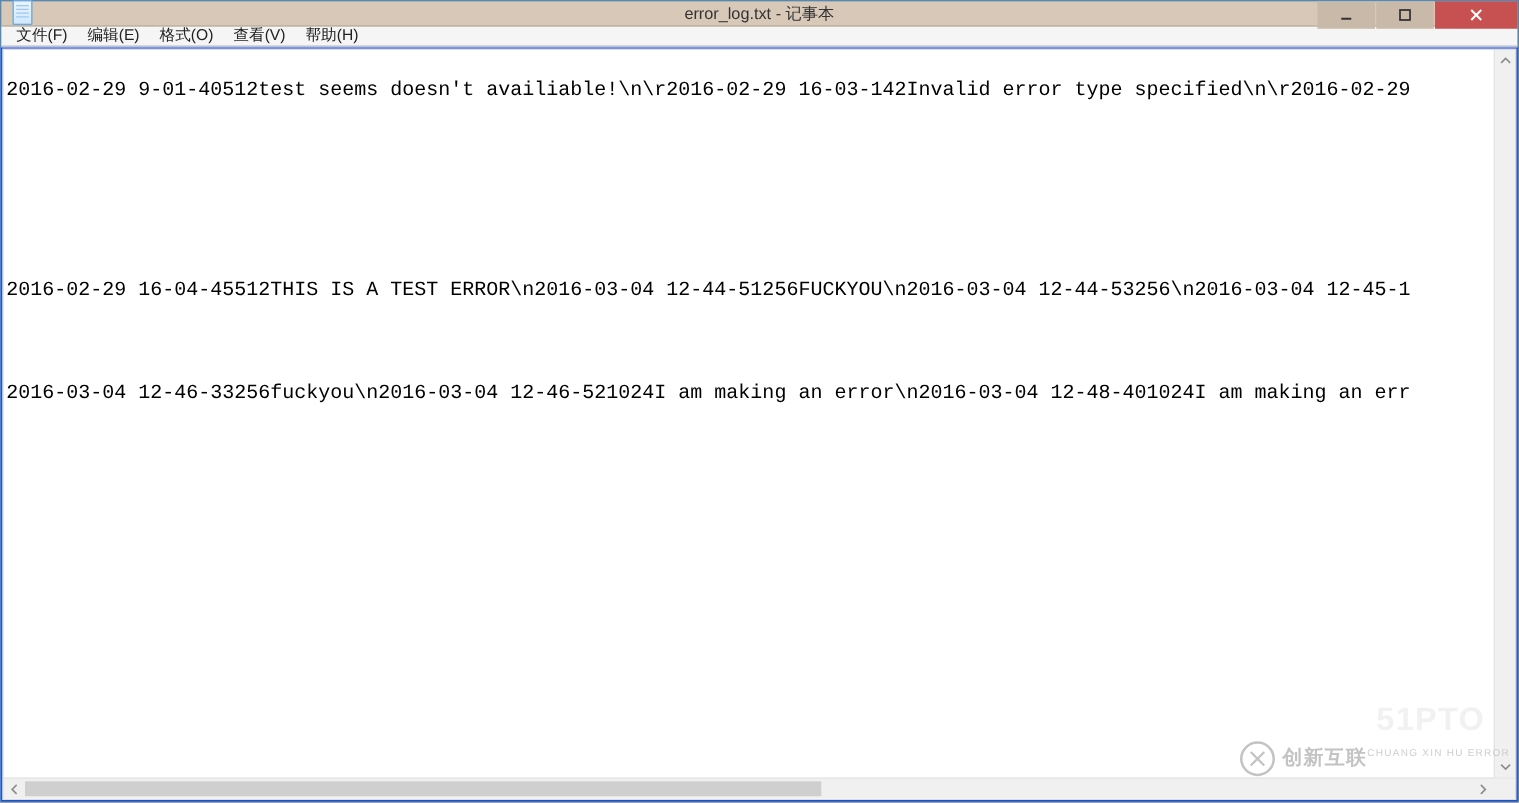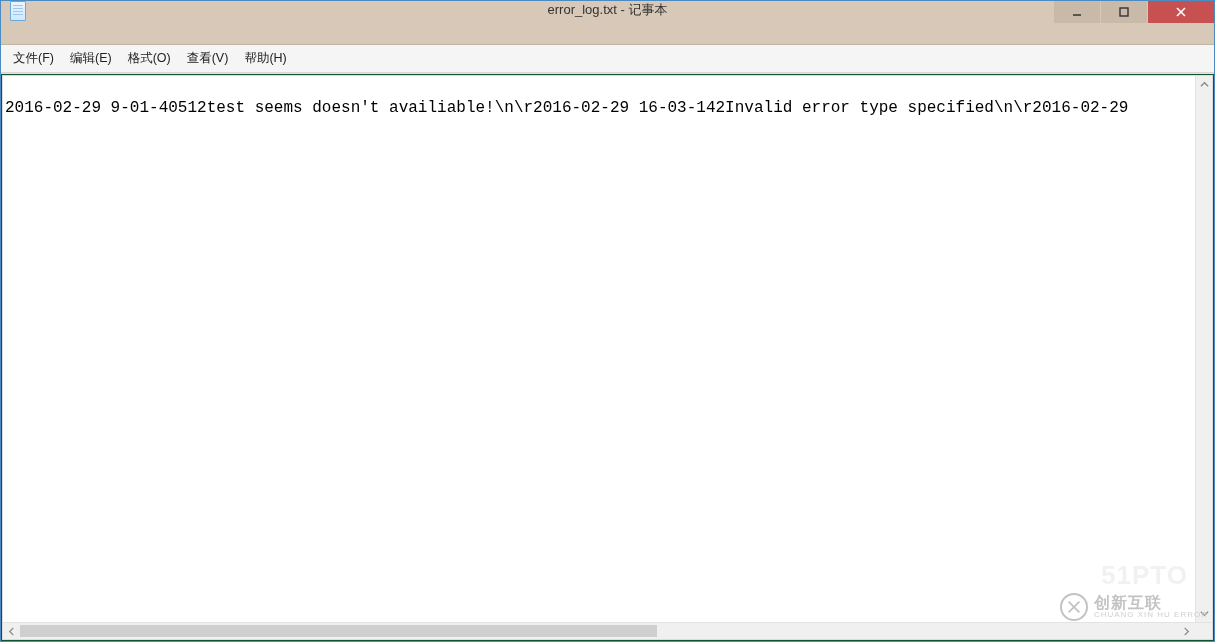--- a/index.html
+++ b/index.html
@@ -11,23 +11,23 @@
       position: relative;
     }
     .window {
       position: absolute; inset: 0;
       display: flex; flex-direction: column;
       border: 1px solid #4a8bc2;
       box-shadow: 0 0 0 4px rgba(74,139,194,.15) inset;
     }
     
     .titlebar {
-      height: 44px;
+      height: 20px;
       background: #d8c8b8; 
-      display: flex; align-items: flex-start;
+      display: flex; align-items: flex-end;
       position: relative;
       border-bottom: 1px solid #c0b4a4;
     }
     .titlebar .icon-slot {
       width: 34px; display: flex; align-items: center; justify-content: center;
     }
     .doc-icon {
       width: 16px; height: 20px;
       background: linear-gradient(#eaf4ff,#cfe8ff);
       border: 1px solid #6aa8e0;
@@ -49,32 +49,32 @@
       margin-left:1px;
     }
     .win-btn:first-child{ margin-left:0;}
     .win-btn svg { display:block; }
     .win-btn.close { background:#c75050; width:66px; height:22px;}
     .win-btn.close svg { stroke:#fff; }
     .win-controls { align-items:flex-start; }
 
     
     .menubar {
-      height: 28px;
+      height: 16px;
       background:#f5f5f5;
       border-bottom:1px solid #d8d8d8;
       display:flex; align-items:center;
       padding: 0 4px;
       font-size: 12.5px; color:#222;
     }
     .menu-item { padding: 2px 8px; }
 
     
     .client {
-      flex:1; background:#14532d;
+      flex:1; background:#1d4ed8;
       display:flex; flex-direction:column;
       border-top:1px solid #e2e2e2;
       overflow:hidden;
       position:relative;
     }
     .text-area-wrap{
       flex:1; display:flex;
       border:1px solid #dcdcdc; margin:1px;
       background:#fff;
       overflow:hidden;
@@ -136,21 +136,21 @@
       color:#bdbdbd;
       pointer-events:none;
       opacity:.9;
     }
     .watermark .logo{
       width:28px; height:28px; border:2px solid #bdbdbd; border-radius:50%;
       display:flex; align-items:center; justify-content:center;
       transform: rotate(0deg);
     }
     .watermark .logo svg{ display:block;}
-    .watermark .txt{ display:flex; flex-direction:column; line-height:1;}
+    .watermark .txt{ display:flex; flex-direction:row; line-height:1;}
     .watermark .cn{ font-size:16px; font-weight:600; letter-spacing:1px;}
     .watermark .py{ font-size:8px; letter-spacing:1px; color:#cacaca;}
     .watermark-shadow{
       position:absolute; right:26px; bottom:50px;
       color:#dadada; font-family: Arial, sans-serif; font-weight:bold;
       font-size:26px; letter-spacing:1px; opacity:.35;
       pointer-events:none;
     }
   </style>
 </head>
@@ -193,21 +193,23 @@
 
   <div class="client">
     <div class="text-area-wrap">
       <div class="layout-col">
         <div class="layout-row">
           <div class="text-area">
 <p>2016-02-29 9-01-40512test seems doesn't availiable!\n\r2016-02-29 16-03-142Invalid error type specified\n\r2016-02-29</p>
 <p class="blank"></p>
 <p class="blank"></p>
 <p class="blank"></p>
+<p>2016-02-29 16-04-45512THIS IS A TEST ERROR\n2016-03-04 12-44-51256FUCKYOU\n2016-03-04 12-44-53256\n2016-03-04 12-45-1</p>
 <p class="gap"></p>
+<p>2016-03-04 12-46-33256fuckyou\n2016-03-04 12-46-521024I am making an error\n2016-03-04 12-48-401024I am making an err</p>
           </div>
 
           <div class="vscroll">
             <div class="arrow">
               <svg width="9" height="9" viewBox="0 0 10 10">
                   <path d="M1 7 L5 3 L9 7" fill="none" stroke="#8a8a8a" stroke-width="1.4"></path>
                 </svg>
             </div>
             <div class="track"></div>
             <div class="arrow">

